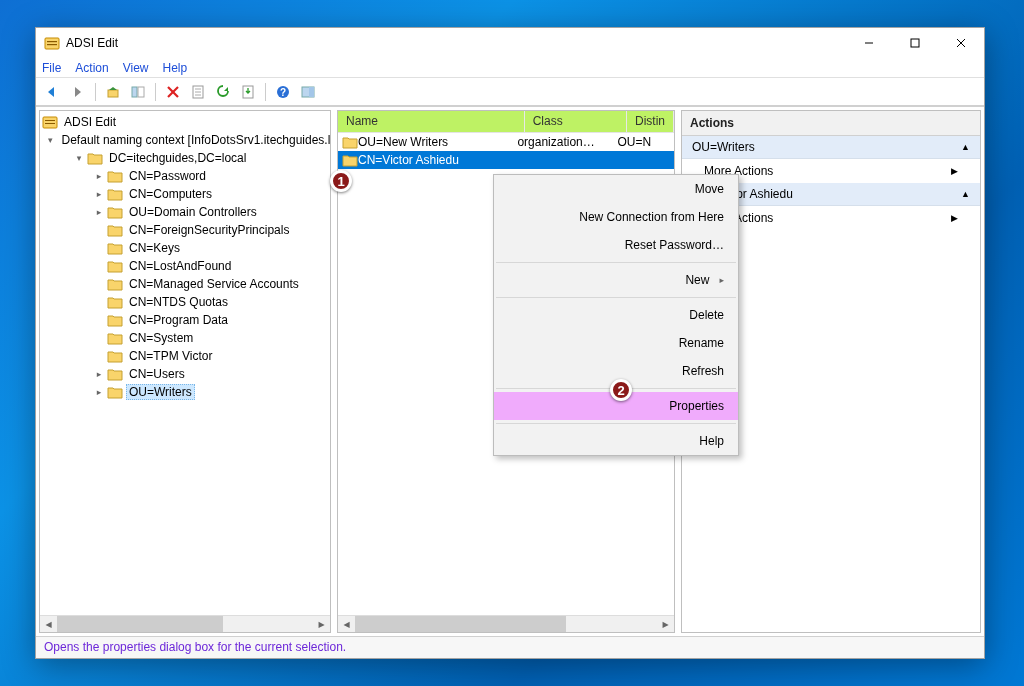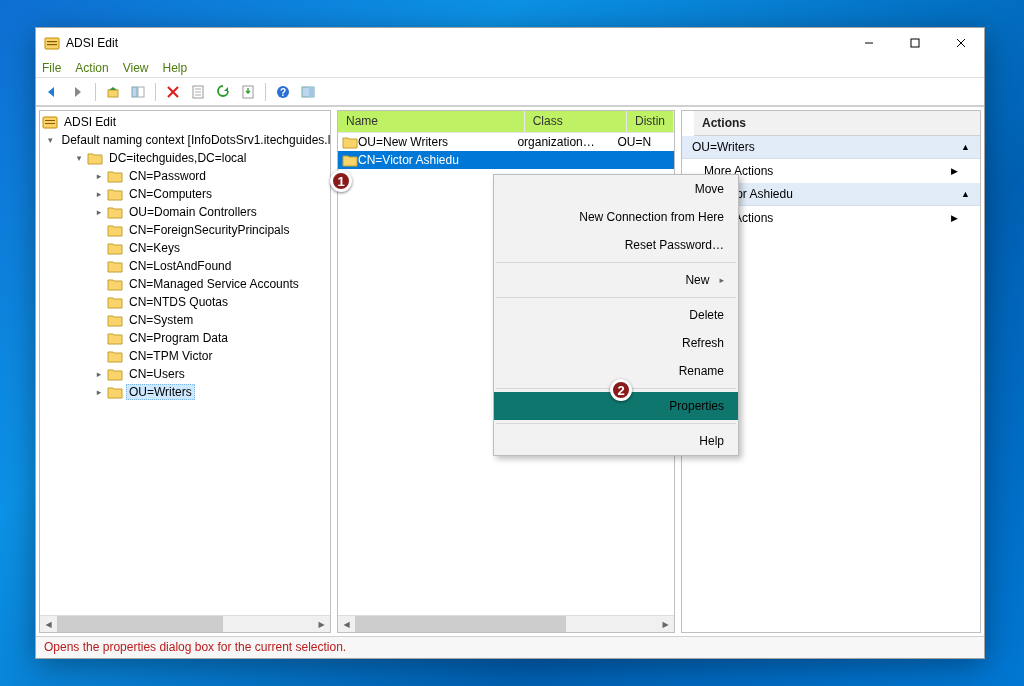--- a/index.html
+++ b/index.html
@@ -15,21 +15,21 @@
   background: #fff; border: 1px solid #a3a3a3;
   box-shadow: 0 6px 30px rgba(0,0,0,0.35);
   display: flex; flex-direction: column;
 }
 .titlebar { height: 30px; display: flex; align-items: center; padding: 0 0 0 8px; }
 .titlebar .title-icon { width: 16px; height: 16px; margin-right: 6px; }
 .titlebar .title-text { font-size: 12px; color: #000; }
 .win-controls { margin-left: auto; display: flex; }
 .win-controls .wc { width: 46px; height: 30px; display:flex; align-items:center; justify-content:center; font-size:10px; color:#000;}
 .menubar { height: 20px; display:flex; align-items:center; padding: 0 6px; font-size:12px; gap: 14px; border-bottom:1px solid #e0e0e0; }
-.menubar span { color:#4d7c0f; }
+.menubar span { color:#1d4ed8; }
 .toolbar { height: 28px; display:flex; align-items:center; padding: 2px 6px; gap:3px; border-bottom:1px solid #d0d0d0; }
 .tb-btn { width:22px; height:22px; display:flex; align-items:center; justify-content:center; border:1px solid transparent; border-radius:2px;}
 .tb-sep { width:1px; height:18px; background:#ccc; margin:0 3px;}
 .content { flex:1; display:flex; border-top:1px solid #d0d0d0; overflow:hidden;}
 .pane { border:1px solid #bfbfbf; margin:3px; background:#fff; display:flex; flex-direction:column; overflow:hidden; position:relative;}
 .tree-pane { width: 292px; }
 .list-pane { flex:1; }
 .actions-pane { width: 300px; }
 .tree { flex:1; overflow:auto; padding: 2px 0; font-size:12px; }
 .tree-row { display:flex; align-items:center; height:18px; white-space:nowrap; padding-left:4px; gap:3px;}
@@ -44,33 +44,33 @@
 .sb-h .thumb { background:#cdcdcd; height:100%;}
 .sb-h .arrow { width:17px; display:flex; align-items:center; justify-content:center; color:#666; font-size:8px;}
 .list-header { height:22px; display:flex; background:#bef264; border-bottom:1px solid #e4e4e4; font-size:12px;}
 .list-header .col { padding:3px 8px; border-right:1px solid #e8e8e8; color:#333;}
 .list-body { flex:1; overflow:hidden; font-size:12px;}
 .list-row { display:flex; align-items:center; height:18px; padding-left:4px; gap:6px; white-space:nowrap;}
 .list-row .c1{width:180px; display:flex; align-items:center; }
 .list-row .c2{width:100px; overflow:hidden;}
 .list-row .c3{width:60px; overflow:hidden;}
 .list-row.sel { background:#0078d7; color:#fff;}
-.actions-head { background:#f1f1f1; border-bottom:1px solid #d0d0d0; font-weight:600; font-size:12px; padding:5px 8px; color:#222;margin-left:12px;}
+.actions-head { background:#f1f1f1; border-bottom:1px solid #d0d0d0; font-weight:600; font-size:12px; padding:5px 8px; color:#222;}
 .actions-body { flex:1; font-size:12px;}
 .act-section{ background:#e2ecf9; padding:4px 10px; display:flex; justify-content:space-between; align-items:center; border-bottom:1px solid #d5dfeb;}
 .act-item { padding:5px 22px; display:flex; justify-content:space-between; align-items:center;}
 .act-item .tri{ font-size:9px;}
-.statusbar { height:22px; border-top:1px solid #d0d0d0; font-size:12px; padding:3px 8px; color:#b91c1c; background:#f7f7f7;}
+.statusbar { height:22px; border-top:1px solid #d0d0d0; font-size:12px; padding:3px 8px; color:#6d28d9; background:#f7f7f7;}
 .context-menu{
   position:absolute; left:493px; top:174px; width:246px; background:#f2f2f2;
   border:1px solid #bcbcbc; box-shadow:3px 3px 6px rgba(0,0,0,0.25);
   font-size:12px; z-index:30;
 }
 .cm-item{ height:28px; display:flex; align-items:center; padding:0 14px; justify-content:flex-end; gap:10px;}
-.cm-item.hl{ background:#0f766e;}
+.cm-item.hl{ background:#f0abfc;}
 .cm-sep{ height:1px; background:#d7d7d7; margin:3px 2px;}
 .badge{
   position:absolute; width:22px; height:22px; border-radius:50%;
   background:#8b1a1a; border:3px solid #fff; box-shadow:0 1px 3px rgba(0,0,0,0.5);
   color:#fff; font-weight:700; font-size:13px; display:flex; align-items:center; justify-content:center;
   z-index:40;
 }
 svg { display:block; }
 </style>
 </head>
@@ -287,30 +287,30 @@
               </span>
               <span class="label">CN=NTDS Quotas</span>
             </div>
             <div class="tree-row" style="padding-left: 54px;">
               <span class="toggle"></span>
               <span class="folder-ico">
                 <svg viewBox="0 0 16 13">
                   <path d="M1 2h5l1 1h8v9H1z" fill="#f9d46b" stroke="#c5a030"></path>
                 </svg>
               </span>
+              <span class="label">CN=Program Data</span>
+            </div>
+            <div class="tree-row" style="padding-left: 54px;">
+              <span class="toggle"></span>
+              <span class="folder-ico">
+                <svg viewBox="0 0 16 13">
+                  <path d="M1 2h5l1 1h8v9H1z" fill="#f9d46b" stroke="#c5a030"></path>
+                </svg>
+              </span>
               <span class="label">CN=System</span>
-            </div>
-            <div class="tree-row" style="padding-left: 54px;">
-              <span class="toggle"></span>
-              <span class="folder-ico">
-                <svg viewBox="0 0 16 13">
-                  <path d="M1 2h5l1 1h8v9H1z" fill="#f9d46b" stroke="#c5a030"></path>
-                </svg>
-              </span>
-              <span class="label">CN=Program Data</span>
             </div>
             <div class="tree-row" style="padding-left: 54px;">
               <span class="toggle"></span>
               <span class="folder-ico">
                 <svg viewBox="0 0 16 13">
                   <path d="M1 2h5l1 1h8v9H1z" fill="#f9d46b" stroke="#c5a030"></path>
                 </svg>
               </span>
               <span class="label">CN=TPM Victor</span>
             </div>
@@ -425,24 +425,24 @@
   <div class="cm-sep"></div>
   <div class="cm-item">
       <span>New</span>
       <span style="font-size:9px;color:#666">▸</span>
     </div>
   <div class="cm-sep"></div>
   <div class="cm-item">
       <span>Delete</span>
     </div>
   <div class="cm-item">
+      <span>Rename</span>
+    </div>
+  <div class="cm-item">
       <span>Refresh</span>
-    </div>
-  <div class="cm-item">
-      <span>Rename</span>
     </div>
   <div class="cm-sep"></div>
   <div class="cm-item hl">
       <span>Properties</span>
     </div>
   <div class="cm-sep"></div>
   <div class="cm-item">
       <span>Help</span>
     </div>
 </div>

